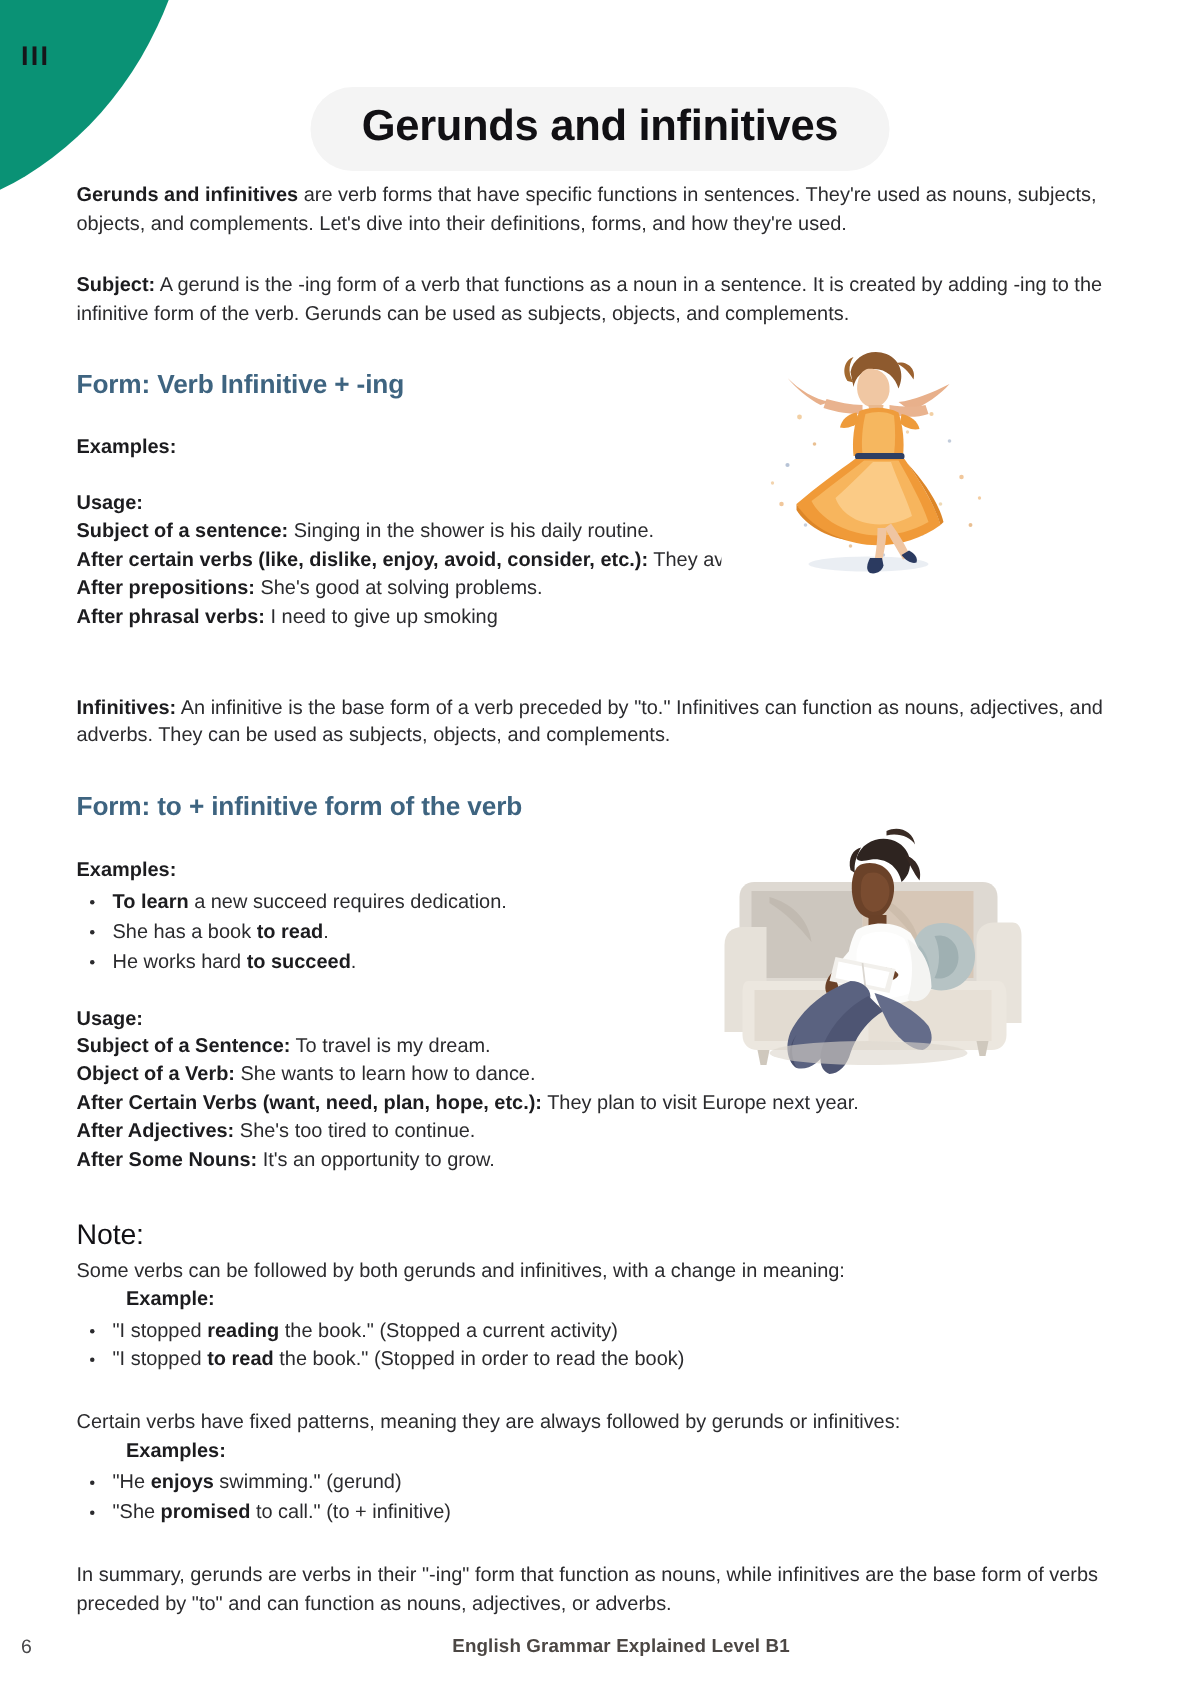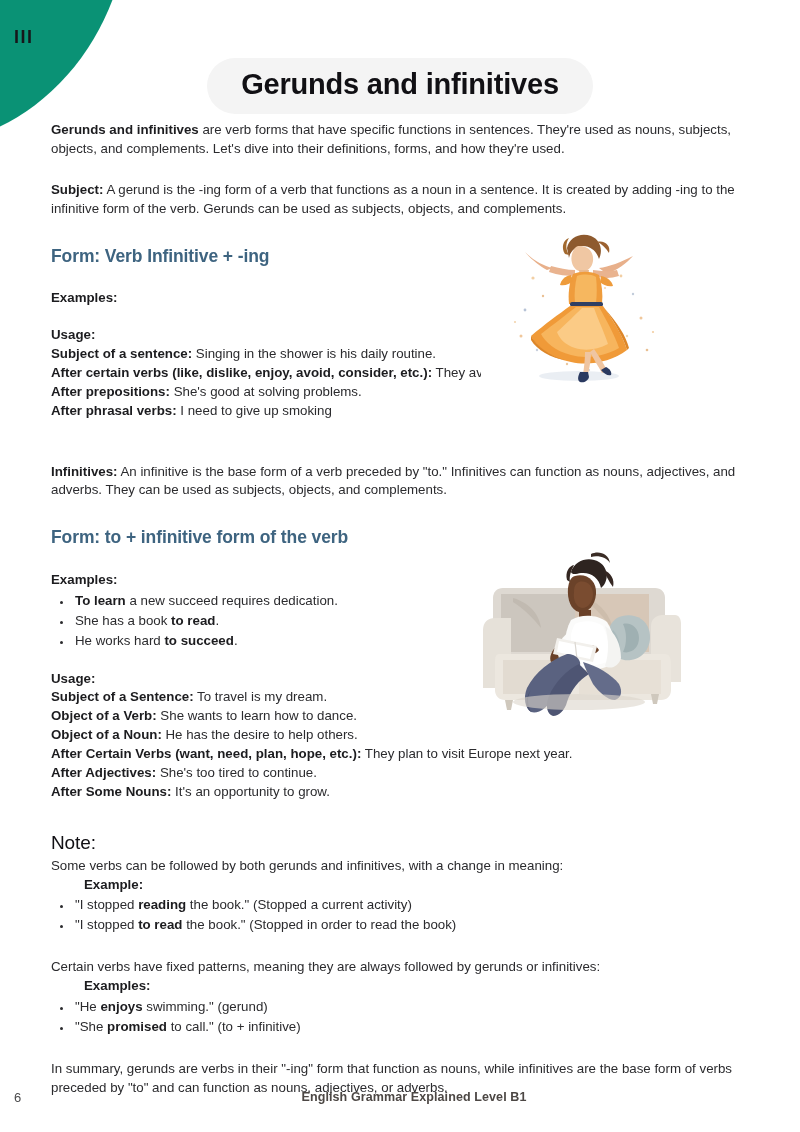--- a/index.html
+++ b/index.html
@@ -352,21 +352,20 @@
       <li><span>She has a book </span><b class="b">to read</b><span>.</span></li>
       <li><span>He works hard </span><b class="b">to succeed</b><span>.</span></li>
     </ul>
 
     <div class="gap-18"></div>
 
     <div class="label-bold">Usage:</div>
     <div class="usage-list">
       <div class="line"><b class="b">Subject of a Sentence:</b><span> To travel is my dream.</span></div>
       <div class="line"><b class="b">Object of a Verb:</b><span> She wants to learn how to dance.</span></div>
-      <div class="line"><b class="b">Object of a Noun:</b><span> He has the desire to help others.</span></div>
       <div class="line"><b class="b">After Certain Verbs (want, need, plan, hope, etc.):</b><span> They plan to visit Europe next year.</span></div>
       <div class="line"><b class="b">After Adjectives:</b><span> She's too tired to continue.</span></div>
       <div class="line"><b class="b">After Some Nouns:</b><span> It's an opportunity to grow.</span></div>
     </div>
 
     <div class="gap-30"></div>
 
     <h2 class="note-heading">Note:</h2>
     <div class="line">Some verbs can be followed by both gerunds and infinitives, with a change in meaning:</div>
     <div class="indent-example">Example:</div>

